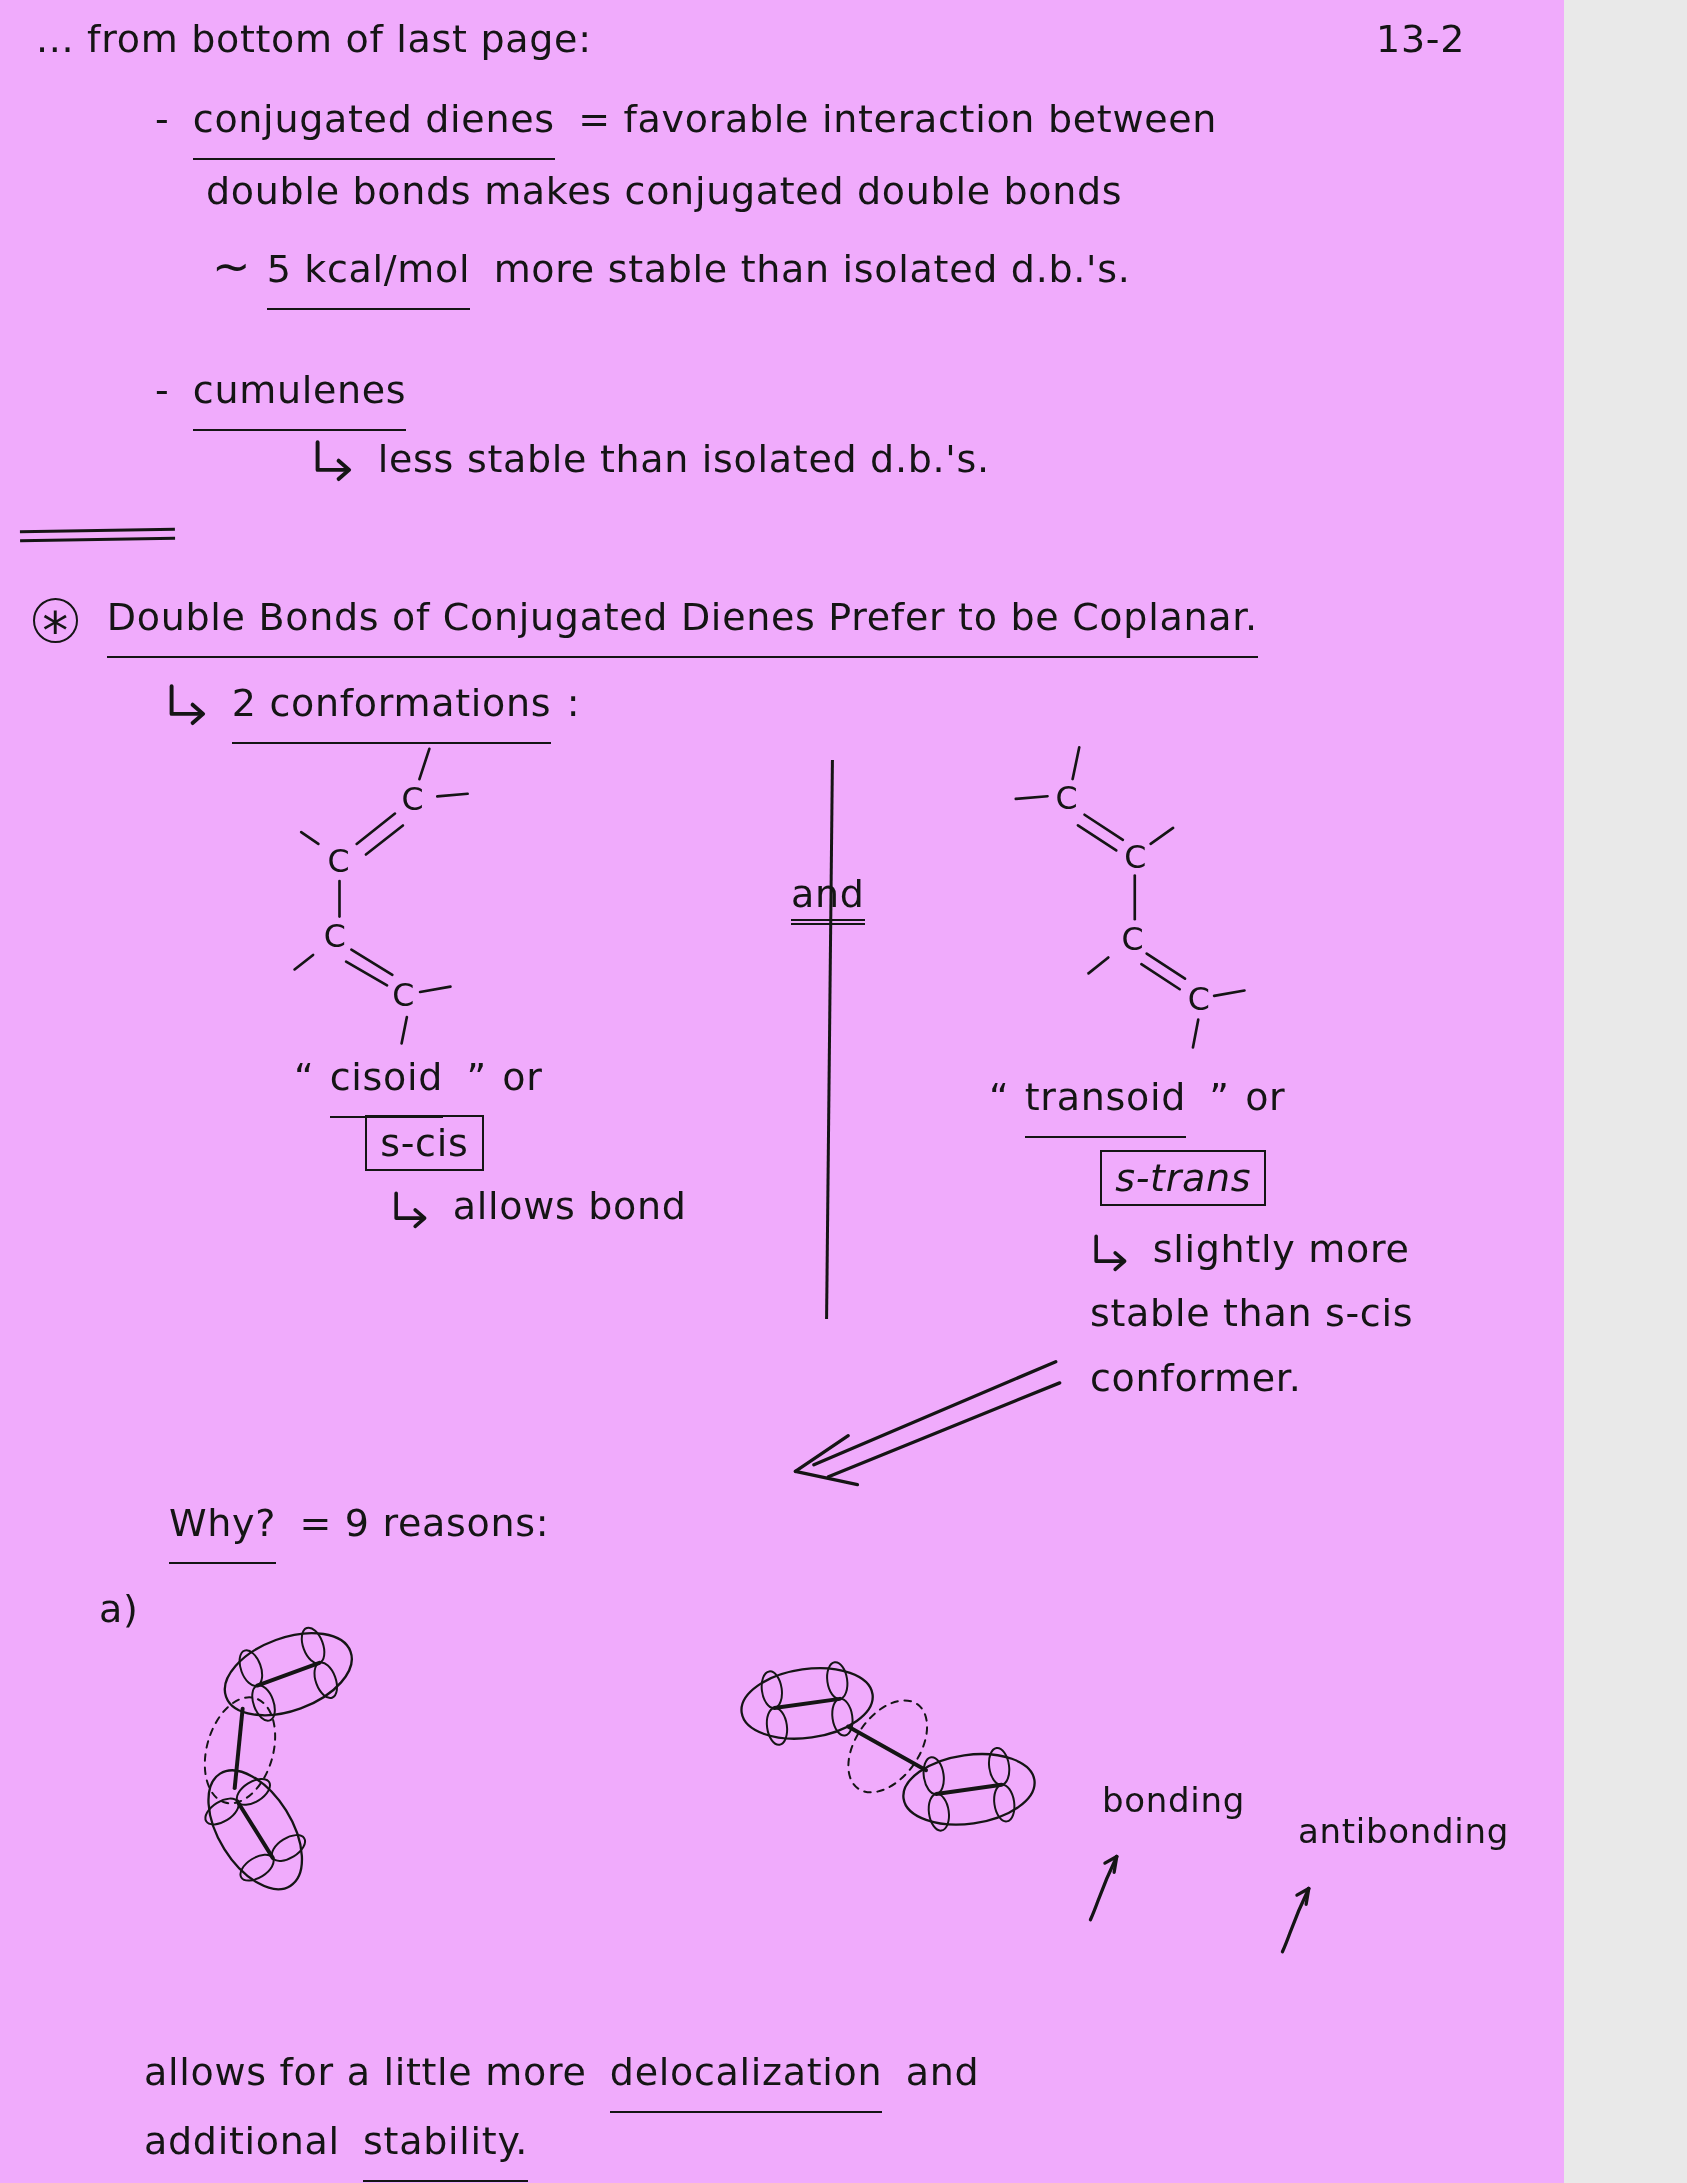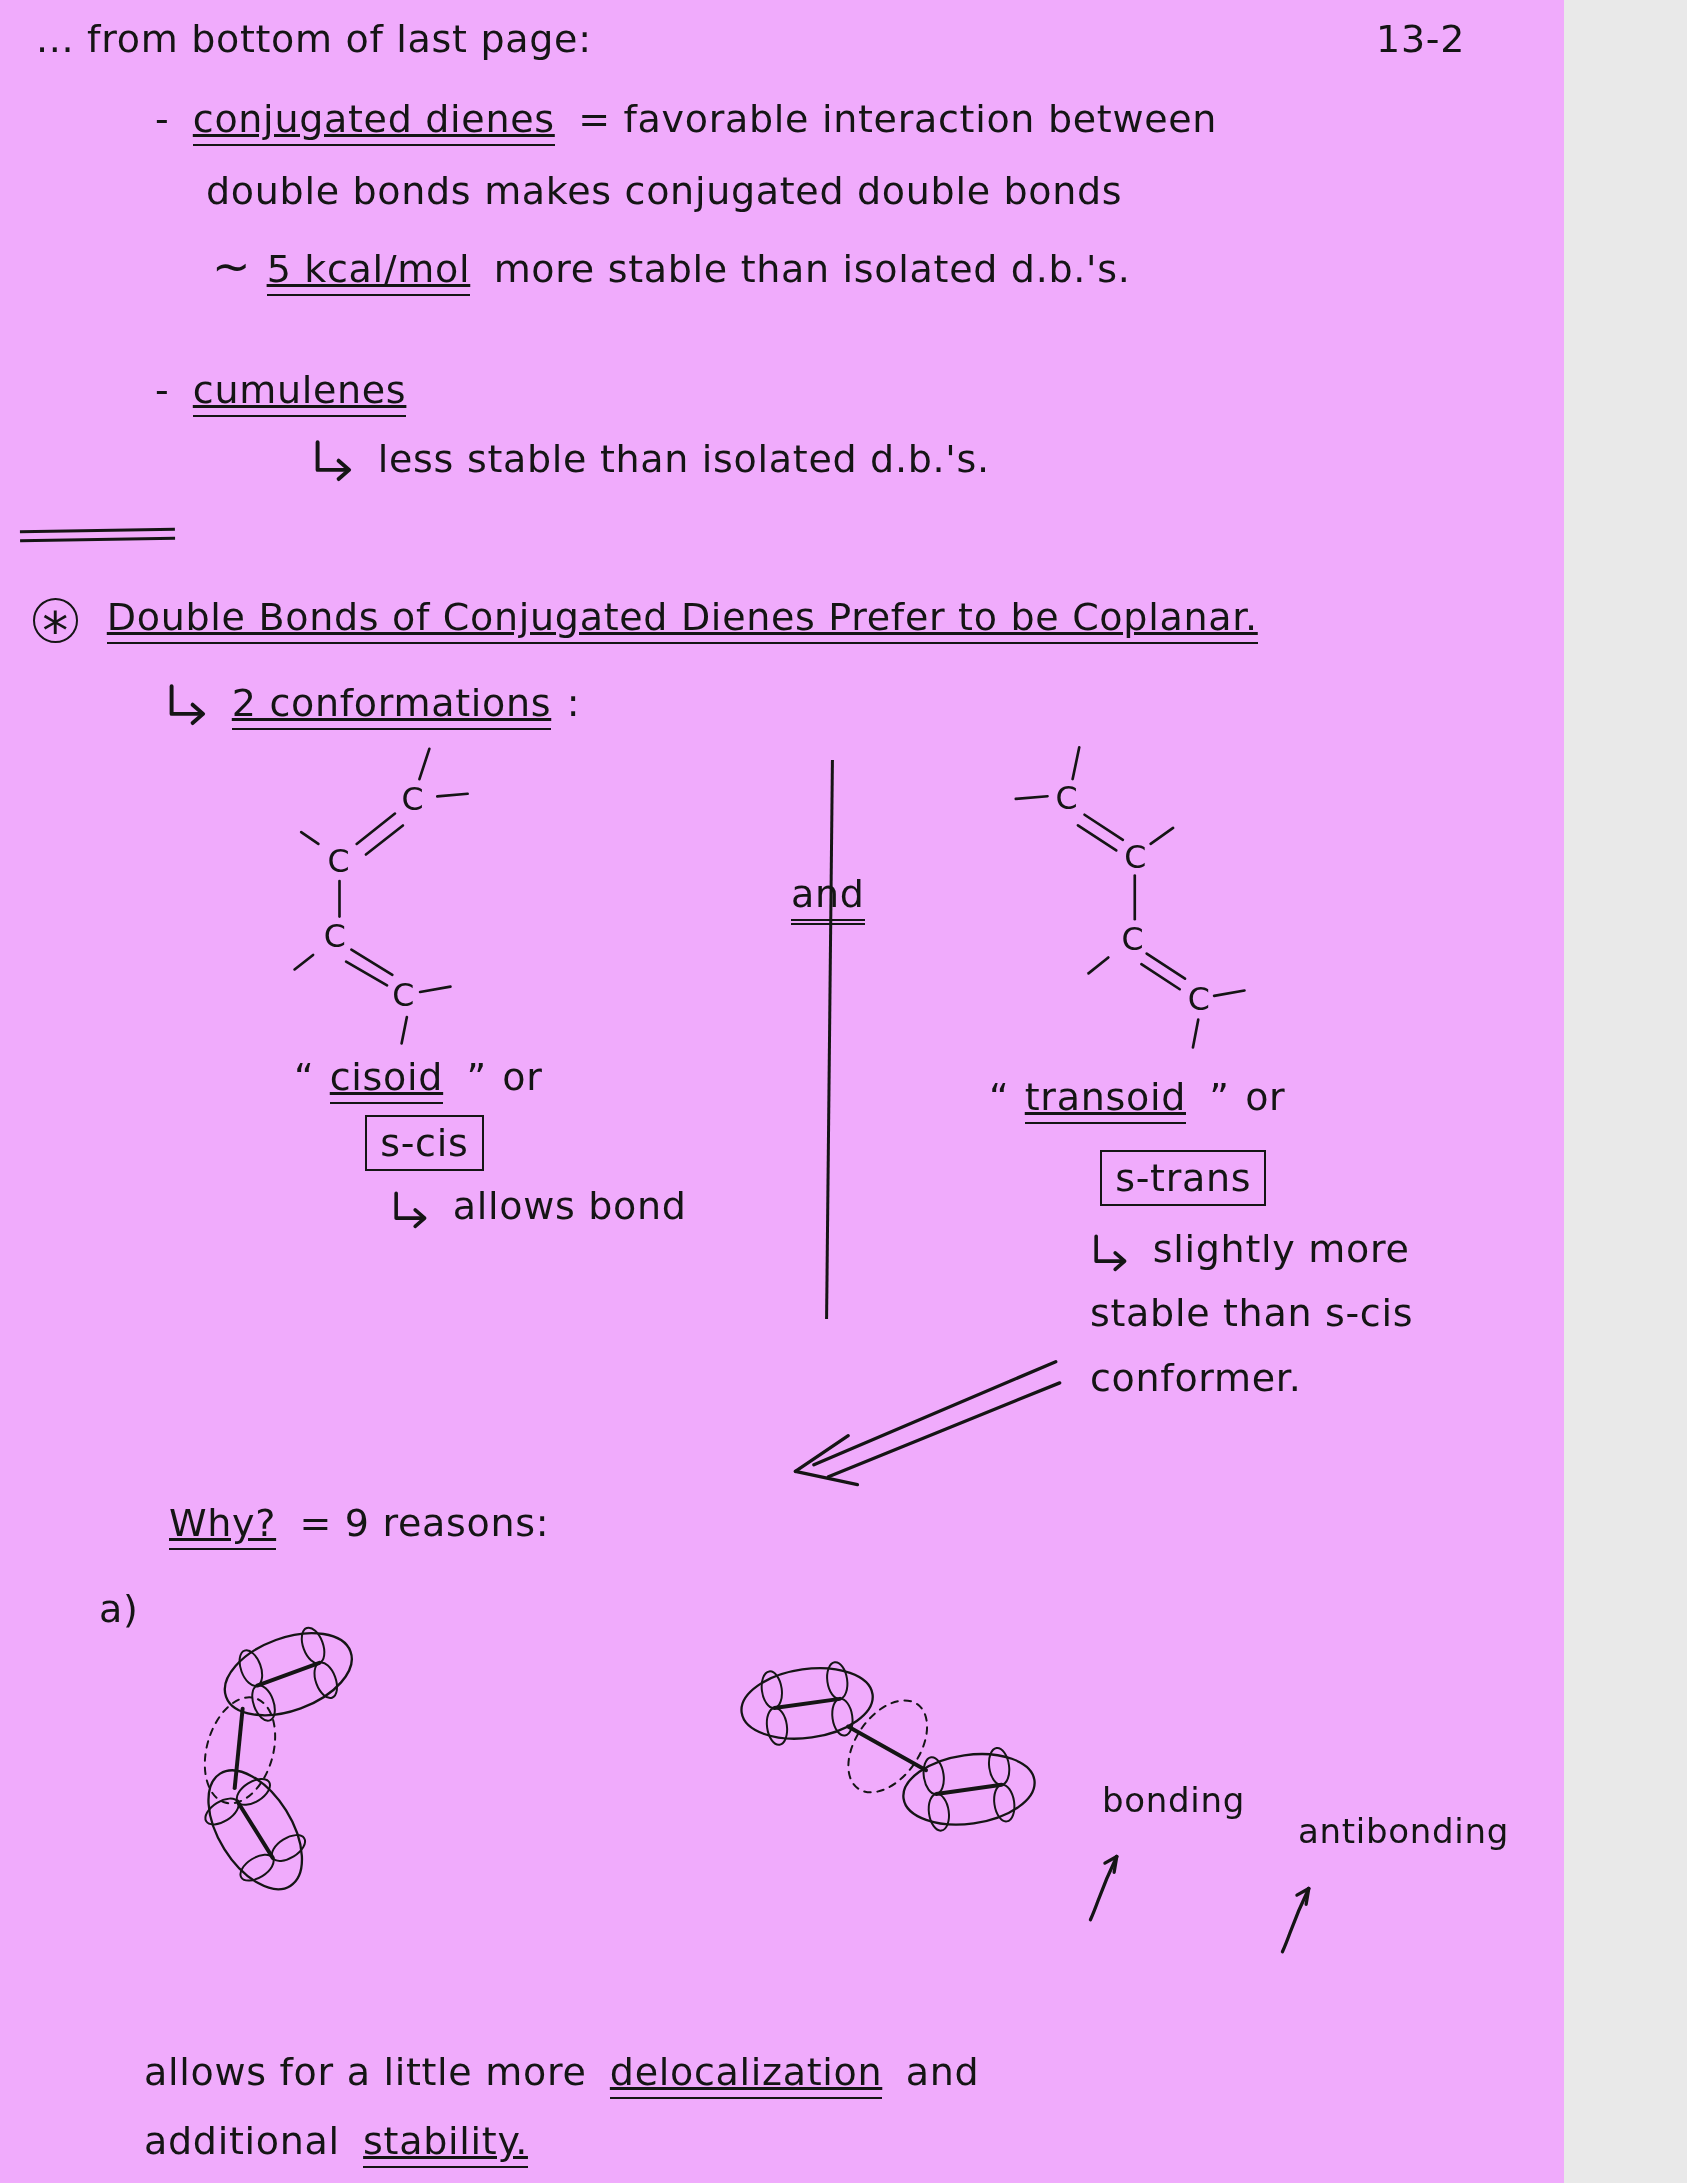--- a/index.html
+++ b/index.html
@@ -7,21 +7,21 @@
   #page {
     position:relative; width:1564px; height:2183px;
     background:#f0abfc; color:#151515;
     font-family:"DejaVu Sans", sans-serif;
     overflow:hidden;
   }
   .hw { position:absolute; font-size:38px; letter-spacing:0.7px; white-space:nowrap; }
   .sm { font-size:34px; }
   .line span { margin-right:10.6px; }
   .line span.tight { margin-right:2.6px; }
-  .ul { border-bottom:2.6px solid #151515; padding-bottom:3px;text-decoration:underline; }
+  .ul { border-bottom:2.6px solid #151515; padding-bottom:17px; }
   .dul { border-bottom:6px double #151515; padding-bottom:2.6px; }
   .boxed { border:2.6px solid #151515; padding:4px 13.2px; display:inline-block; }
   .elbow { vertical-align:-10.6px; margin-right:8px; }
   .circ {
     display:inline-flex; width:45px; height:45px; border:2.6px solid #151515;
     border-radius:50%; align-items:center; justify-content:center;
     margin-right:16px; vertical-align:-8px;
   }
   .circ-inner { font-size:52px; line-height:0; position:relative; top:10.6px; }
   .divider2 {
@@ -143,21 +143,21 @@
     </svg>
     <span>allows bond</span>
   </div>
 
   <div class="hw line" style="left:989px; top:1075px;">
     <span class="tight">“</span>
     <span class="ul">transoid</span>
     <span class="tight">”</span>
     <span>or</span>
   </div>
-  <div class="hw" style="left:1100px; top:1150px;">
+  <div class="hw" style="left:1100px; top:1150px;font-style:italic;">
     <span class="boxed">s-trans</span>
   </div>
   <div class="hw line" style="left:1090px; top:1227px;text-align:center;">
     <svg class="elbow" style="position:static;" width="42" height="38" viewBox="0 0 70 64">
       <path d="M10 2 L10 44 L52 44" stroke-width="6"></path>
       <path d="M42 30 L58 44 L42 58" stroke-width="6"></path>
     </svg>
     <span>slightly more</span>
   </div>
   <div class="hw" style="left:1090px; top:1291px;">stable than s-cis</div>

